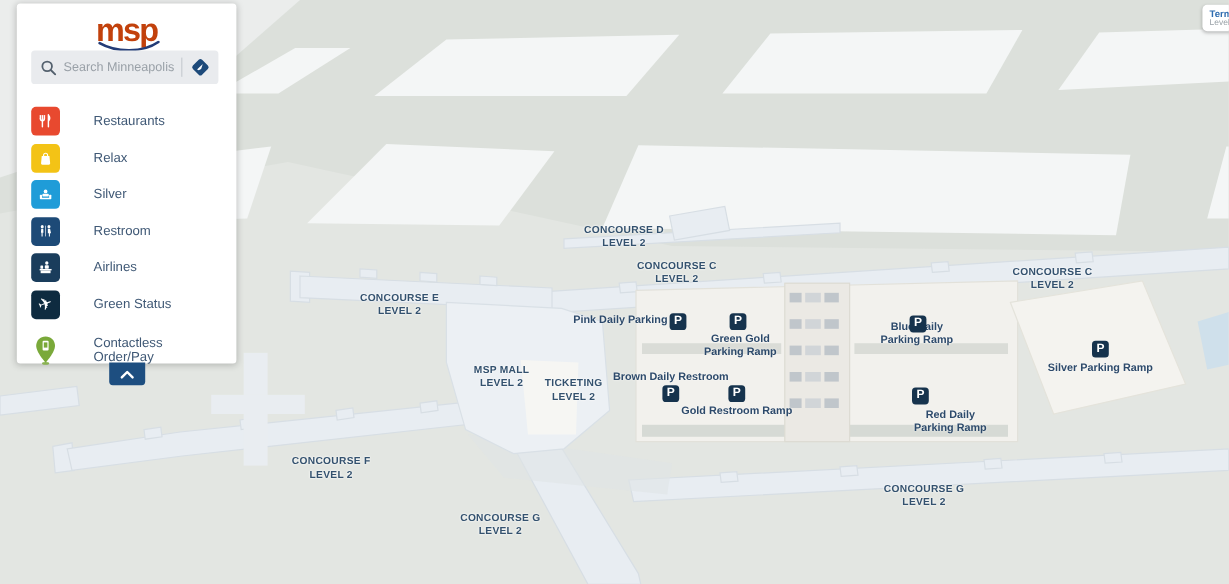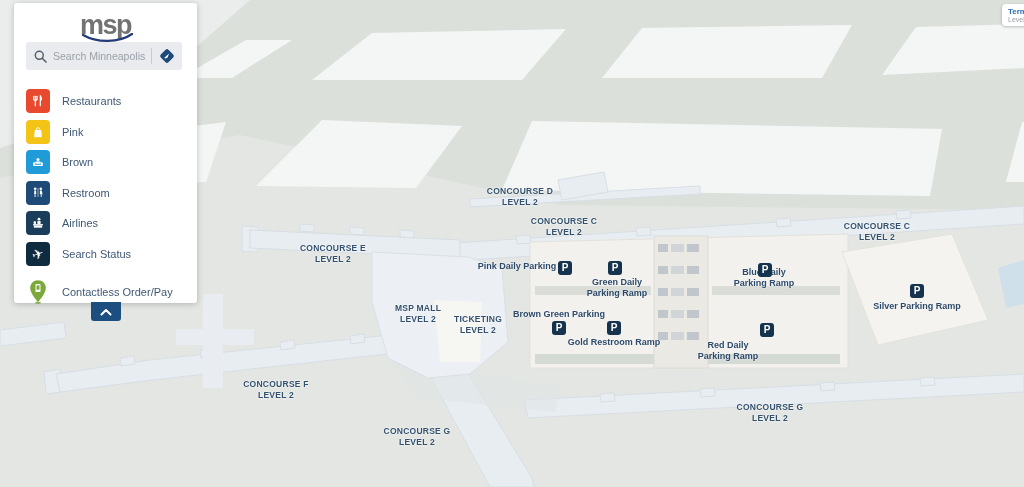--- a/index.html
+++ b/index.html
@@ -43,39 +43,39 @@
   .tbadge .tb-sub   { display:block; font-size:7px; color:#98a0a6; }
 
   
   .panel {
     position:absolute; left:14px; top:3px; z-index:4;
     width:183px; height:300px; background:#fff; border-radius:3px;
     box-shadow:0 1px 6px rgba(0,0,0,.22);
   }
   .logo { position:absolute; top:9px; left:0; right:0; text-align:center; }
   .logo-text {
-    font-size:27px; font-weight:700; letter-spacing:-1.5px; color:#737373; line-height:26px;text-align:right;
+    font-size:27px; font-weight:700; letter-spacing:-1.5px; color:#c2410c; line-height:26px;text-align:right;
   }
   .logo-swoosh { display:block; margin:-5px auto 0; }
 
   .searchbox {
     position:absolute; left:12px; top:39px; width:156px; height:28px;
     background:#e9ebee; border-radius:3px;
     display:flex; align-items:center; padding:0 6px 0 8px; gap:6px;
   }
   .searchbox input {
     flex:1; min-width:0; border:none; background:transparent; outline:none;
     font-family:"Liberation Sans",sans-serif; font-size:10.5px; color:#3f5875;
   }
   .searchbox input::placeholder { color:#9aa1a8; }
   .sdivider { width:1px; height:16px; background:#c7ccd2; }
 
   .menu-item {
     position:absolute; left:12px; width:162px; height:25px;
-    display:flex; align-items:center; gap:12px; cursor:pointer;
+    display:flex; align-items:center; gap:28px; cursor:pointer;
   }
   .tile {
     width:24px; height:24px; border-radius:4px; flex:0 0 24px;
     display:flex; align-items:center; justify-content:center;
   }
   .t-restaurants{background:#e8492f} .t-shop{background:#f3c316}
   .t-relax{background:#1f9cd8} .t-restroom{background:#1d4a77}
   .t-airlines{background:#1a3d5c} .t-flight{background:#0e2b40}
   .t-none{background:transparent}
   .mi-label { font-size:11px; color:#3f5875; }
@@ -205,42 +205,42 @@
   <span>CONCOURSE G</span>
   <span>LEVEL 2</span>
 </div>
 
 <div class="plabel" style="left:517px;top:261px">
   <span>Pink Daily Parking</span>
 </div>
 <div class="pmark" style="left:558px;top:261px">P</div>
 
 <div class="plabel" style="left:617px;top:277px">
-  <span>Green Daily</span>
+  <span>Green Gold</span>
   <span>Parking Ramp</span>
 </div>
 <div class="pmark" style="left:608px;top:261px">P</div>
 
 <div class="plabel" style="left:764px;top:267px">
   <span>Blue Daily</span>
   <span>Parking Ramp</span>
 </div>
 <div class="pmark" style="left:758px;top:263px">P</div>
 
 <div class="plabel" style="left:559px;top:309px">
-  <span>Brown Green Parking</span>
+  <span>Brown Daily Restroom</span>
 </div>
 <div class="pmark" style="left:552px;top:321px">P</div>
 
 <div class="plabel" style="left:614px;top:337px">
   <span>Gold Restroom Ramp</span>
 </div>
 <div class="pmark" style="left:607px;top:321px">P</div>
 
-<div class="plabel" style="left:728px;top:340px">
+<div class="plabel" style="left:792px;top:340px">
   <span>Red Daily</span>
   <span>Parking Ramp</span>
 </div>
 <div class="pmark" style="left:760px;top:323px">P</div>
 
 <div class="plabel" style="left:917px;top:301px">
   <span>Silver Parking Ramp</span>
 </div>
 <div class="pmark" style="left:910px;top:284px">P</div>
 
@@ -287,34 +287,34 @@
     <span class="mi-label">Restaurants</span>
   </div>
 
   <div class="menu-item" style="top:116px">
     <span class="tile t-shop">
       <svg width="16" height="16" viewBox="0 0 24 24">
         <path d="M7.2 9h9.6l.9 9.2a1.6 1.6 0 0 1-1.6 1.8H7.9a1.6 1.6 0 0 1-1.6-1.8z" fill="#fff"></path>
         <path d="M9.5 9.5V8a2.5 2.5 0 0 1 5 0v1.5" stroke="#fff" stroke-width="1.4" fill="none"></path>
       </svg>
     </span>
-    <span class="mi-label">Pink</span>
+    <span class="mi-label">Relax</span>
   </div>
 
   <div class="menu-item" style="top:146px">
     <span class="tile t-relax">
       <svg width="16" height="16" viewBox="0 0 24 24" fill="#fff">
         <circle cx="12" cy="8.3" r="2.3"></circle>
         <rect x="8" y="11.3" width="8" height="3.4" rx="1"></rect>
         <rect x="4.8" y="12.3" width="2.8" height="4.6" rx="1"></rect>
         <rect x="16.4" y="12.3" width="2.8" height="4.6" rx="1"></rect>
         <rect x="4.8" y="16.2" width="14.4" height="1.8" rx=".9"></rect>
       </svg>
     </span>
-    <span class="mi-label">Brown</span>
+    <span class="mi-label">Silver</span>
   </div>
 
   <div class="menu-item" style="top:177px">
     <span class="tile t-restroom">
       <svg width="16" height="16" viewBox="0 0 24 24" fill="#fff">
         <circle cx="7.8" cy="5.8" r="1.9"></circle>
         <path d="M6.5 8.3h2.6l.2 5.2h-1v4.5H6.9v-4.5H6.2z"></path>
         <circle cx="16.2" cy="5.8" r="1.9"></circle>
         <path d="M14.8 8.3h2.8l1.2 5.7h-1.4v4h-1.3v-4h-1.3z"></path>
         <rect x="11.6" y="4.5" width=".8" height="13.5"></rect>
@@ -333,21 +333,21 @@
         <rect x="5.8" y="15.5" width="12.4" height="3.5"></rect>
       </svg>
     </span>
     <span class="mi-label">Airlines</span>
   </div>
 
   <div class="menu-item" style="top:238px">
     <span class="tile t-flight">
       <span class="plane-glyph">✈</span>
     </span>
-    <span class="mi-label">Search Status</span>
+    <span class="mi-label">Green Status</span>
   </div>
 
   <div class="menu-item" style="top:276px">
     <span class="tile t-none">
       <svg width="20" height="26" viewBox="0 0 24 30">
         <ellipse cx="12" cy="28" rx="3.6" ry="1.3" fill="#7aa93a" opacity=".85"></ellipse>
         <path d="M12 1C6.6 1 2.6 5.2 2.6 10.3c0 6.8 9.4 16.9 9.4 16.9s9.4-10.1 9.4-16.9C21.4 5.2 17.4 1 12 1z" fill="#7aa93a"></path>
         <rect x="9" y="5.3" width="6" height="9.8" rx="1.1" fill="#fff"></rect>
         <rect x="10.2" y="7" width="3.6" height="5.2" fill="#7aa93a"></rect>
       </svg>

